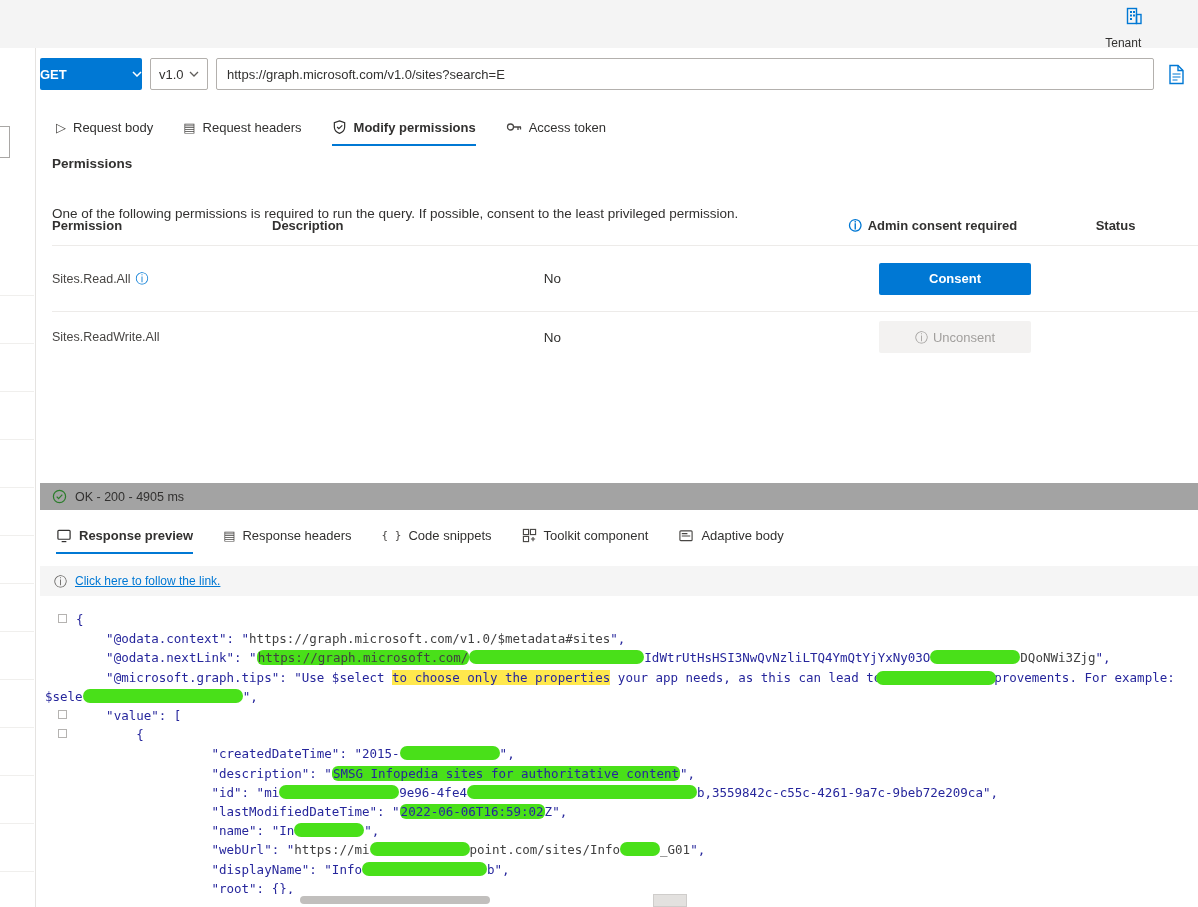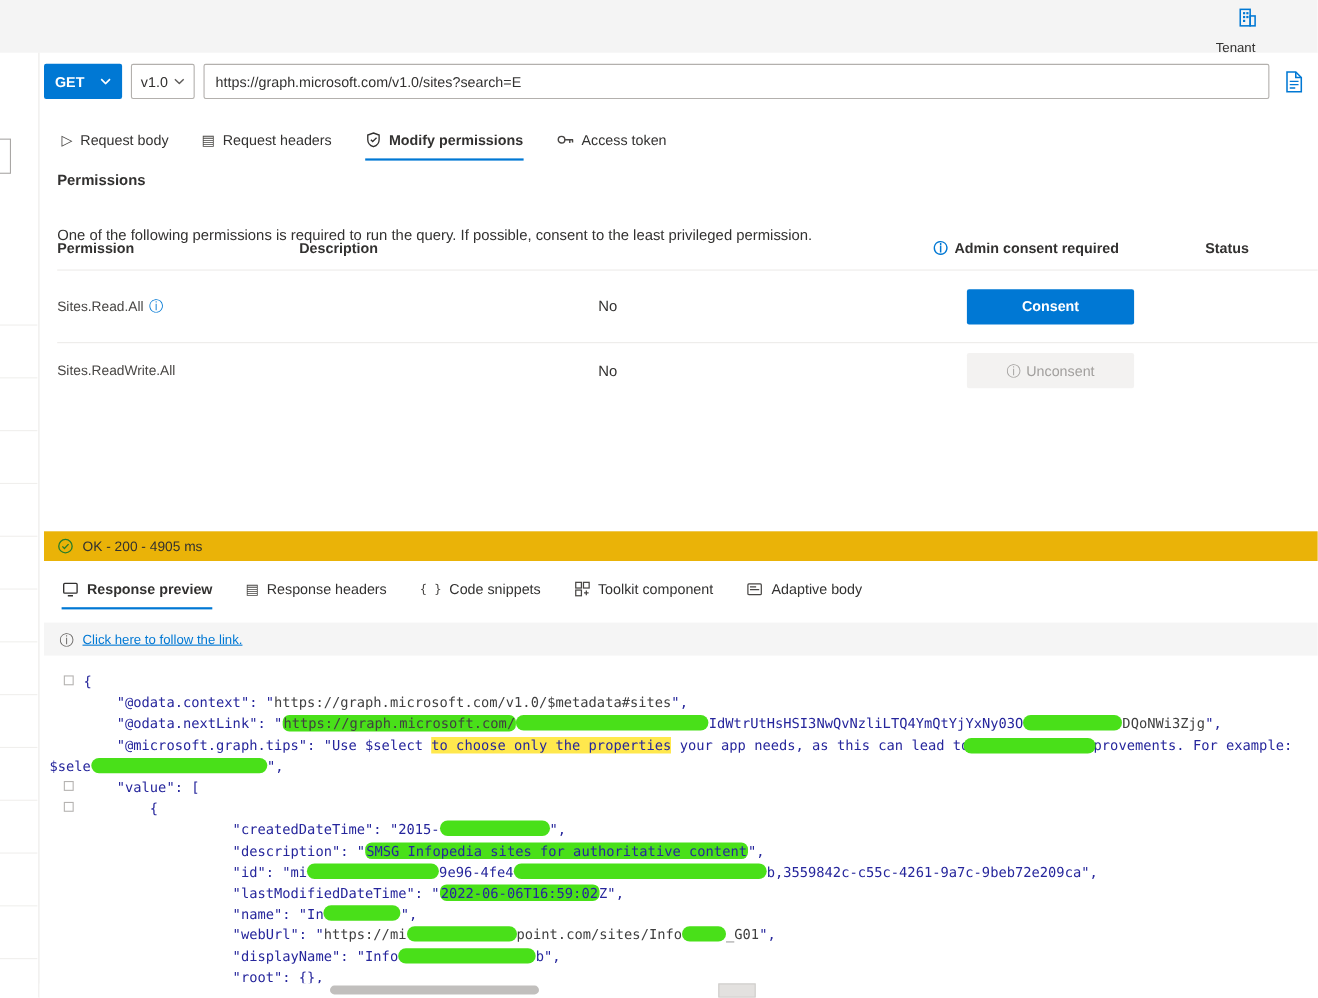--- a/index.html
+++ b/index.html
@@ -21,22 +21,22 @@
   
   .rail { position:absolute; top:48px; left:0; width:36px; bottom:0; background:#fff; border-right:1px solid #e5e3e1; }
   .rail-notch { position:absolute; top:78px; left:-1px; width:11px; height:32px; border:1px solid #a9a7a5; background:#fff; }
   .rail-lines { position:absolute; top:200px; left:0; right:1px; }
   .rail-sep { height:48px; border-bottom:1px solid #f0efed; }
 
   
   .main { position:absolute; left:36px; top:48px; right:0; bottom:0; background:#fff; }
 
   .query-row { position:absolute; top:10px; left:4px; right:8px; height:32px; display:flex; align-items:center; gap:8px; }
-  .method-btn { height:32px; width:71px; background:var(--accent); color:#fff; border:none; border-radius:2px;
-    font:600 13px "Liberation Sans",sans-serif; display:flex; align-items:center; justify-content:space-between; padding:0 10px; cursor:pointer; }
+  .method-btn { height:32px; width:102px; background:var(--accent); color:#fff; border:none; border-radius:2px;
+    font:600 13px "Liberation Sans",sans-serif; display:flex; align-items:center; justify-content:space-between; padding:0 0; cursor:pointer; }
   .version-select { height:32px; width:58px; background:#fff; border:1px solid #b3b0ad; border-radius:2px;
     font:13px "Liberation Sans",sans-serif; color:#323130; display:flex; align-items:center; justify-content:space-between; padding:0 8px; cursor:pointer; }
   .url-input { flex:1; height:32px; border:1px solid #b3b0ad; border-radius:2px; padding:0 10px;
     font:13px "Liberation Sans",sans-serif; color:#323130; outline:none; }
   .share-btn { width:28px; height:32px; background:none; border:none; display:flex; align-items:center; justify-content:center; cursor:pointer; }
 
   
   .tabbar { position:absolute; left:4px; display:flex; gap:30px; padding-left:16px; height:38px; align-items:stretch; }
   .req-tabs  { top:60px; }
   .resp-tabs { top:468px; }
@@ -60,21 +60,21 @@
   .head-admin { display:flex; justify-content:center; align-items:center; gap:6px; }
   .head-status { text-align:center; }
   .btn-cell { display:flex; justify-content:flex-end; padding-right:2px; }
   .consent-btn { width:152px; height:32px; border:none; border-radius:2px; background:var(--accent); color:#fff;
     font:600 13px "Liberation Sans",sans-serif; cursor:pointer; }
   .consent-btn.disabled { background:#f3f2f1; color:#a19f9d; cursor:default; display:flex; align-items:center; justify-content:center; gap:5px; font-weight:400; }
   .info-i { color:var(--accent); font-size:13px; line-height:1; cursor:pointer; }
   .info-i.gray { color:#a19f9d; cursor:default; }
 
   
-  .status-bar { position:absolute; top:435px; left:4px; right:0; height:27px; background:#eab308;
+  .status-bar { position:absolute; top:435px; left:4px; right:0; height:27px; background:#a3a3a3;
     display:flex; align-items:center; gap:8px; padding-left:12px; font-size:12.5px; color:#323130; }
 
   
   .notice { position:absolute; top:518px; left:4px; right:0; height:30px; background:#f5f5f5;
     display:flex; align-items:center; gap:8px; padding-left:14px; font-size:12px; color:#323130; }
   .notice-link { color:var(--accent); text-decoration:underline; cursor:pointer; }
 
   
   .code-area { position:absolute; top:552px; left:4px; right:0; bottom:13px; overflow:hidden;
     font:12.5px/19.2px "DejaVu Sans Mono",monospace; color:#26269c; padding:10px 0 0 36px; }

